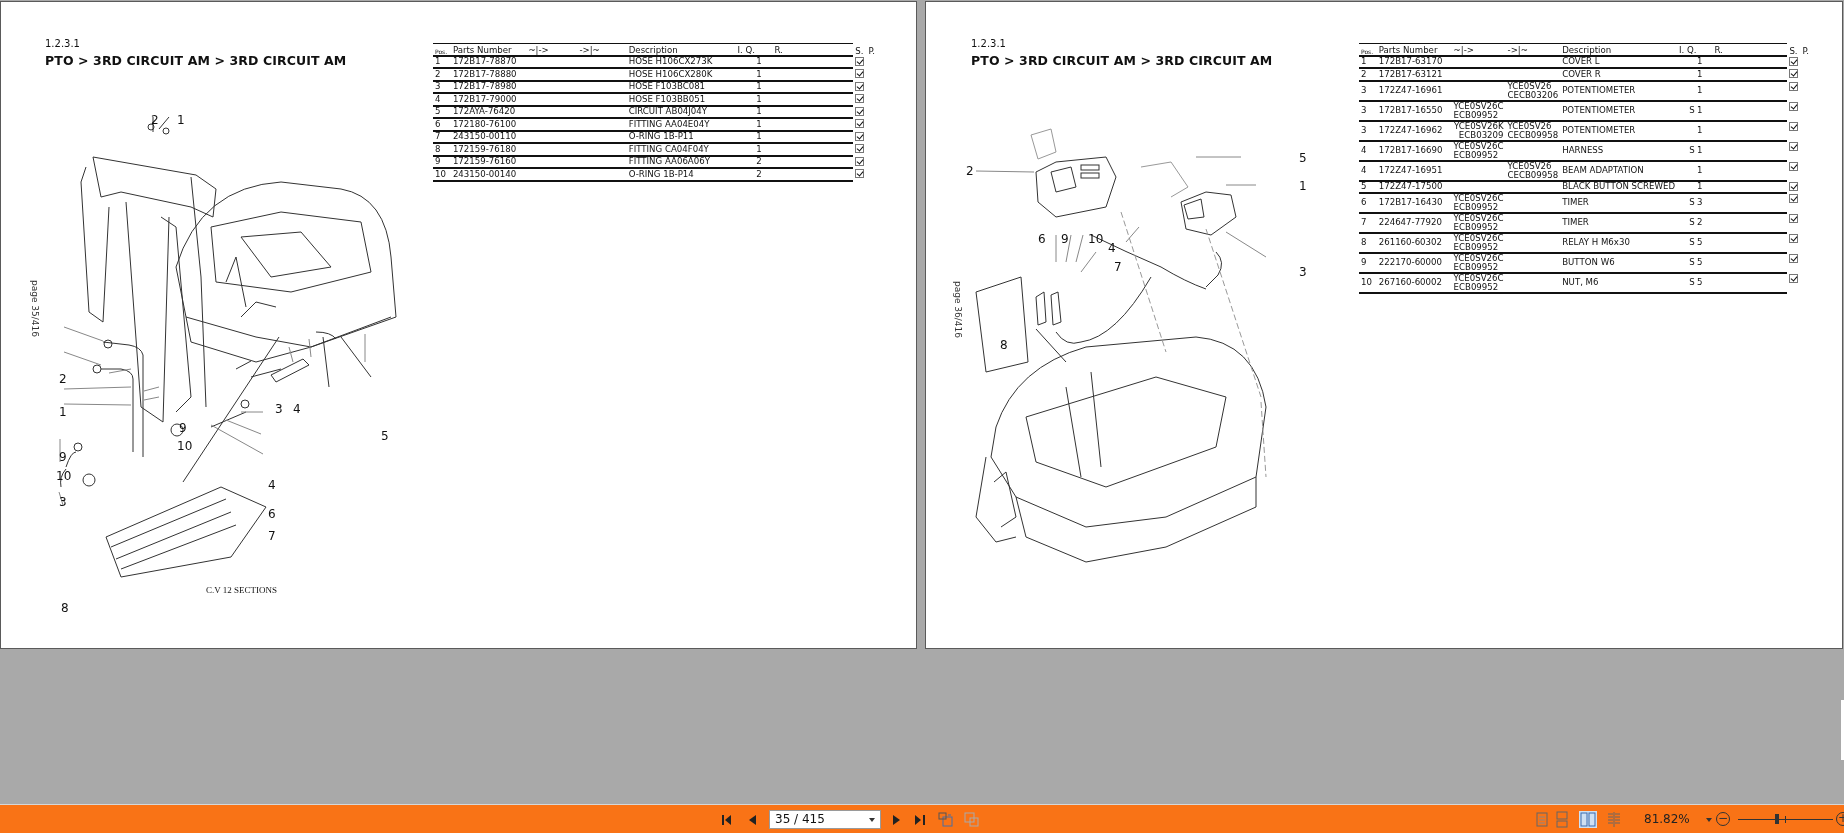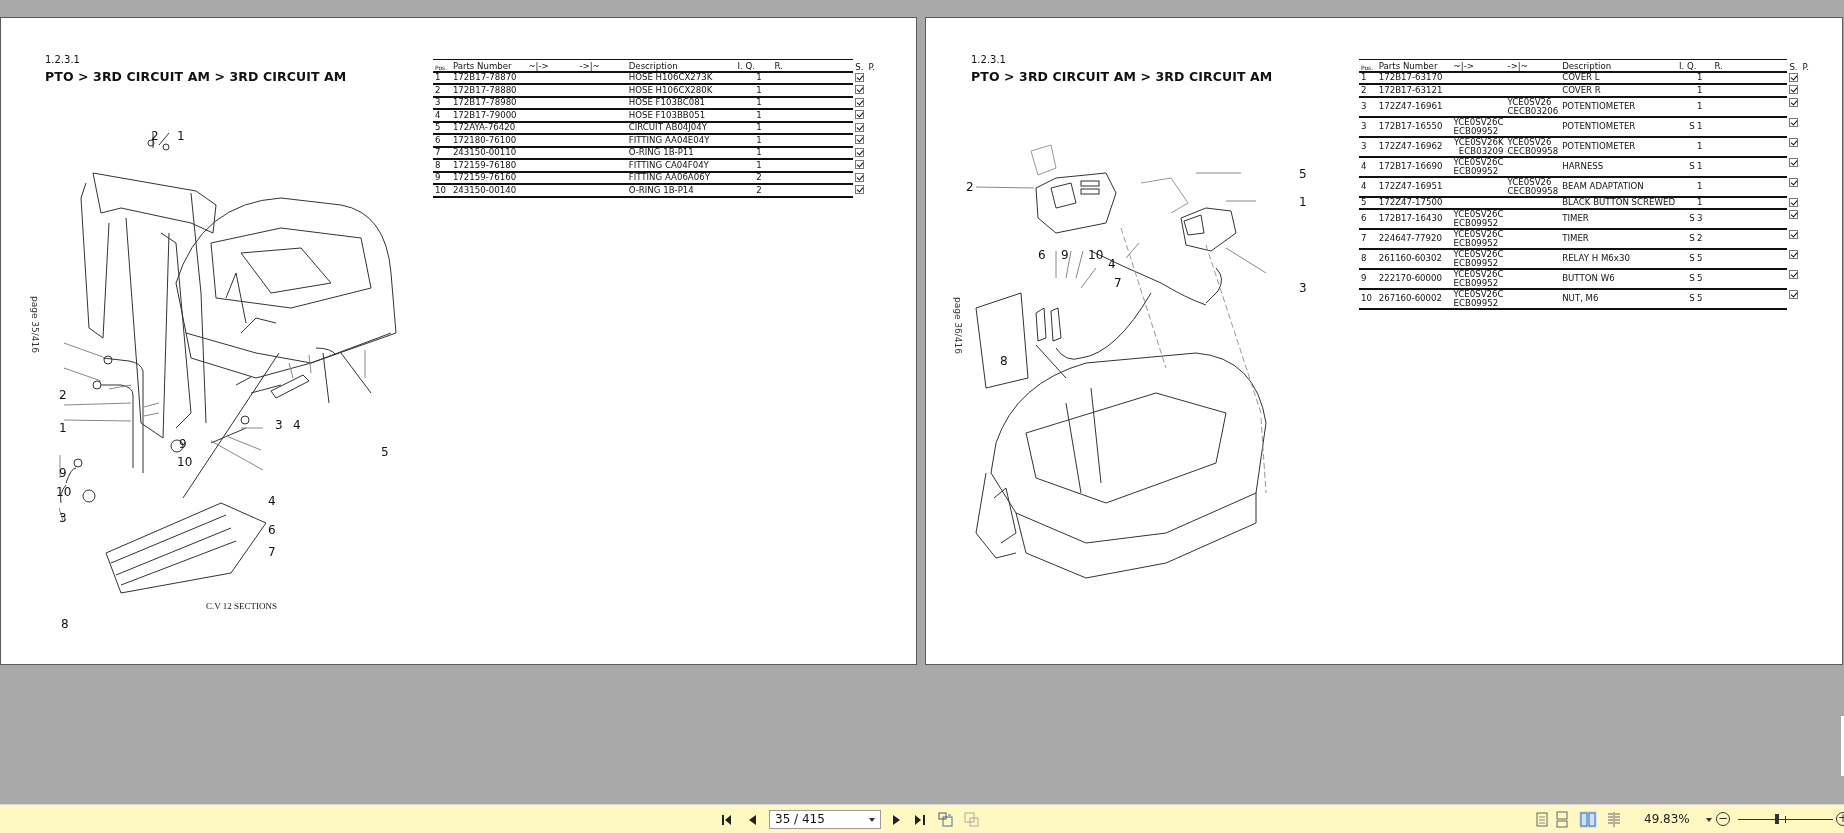--- a/index.html
+++ b/index.html
@@ -1,37 +1,37 @@
 <!DOCTYPE html>
 <html><head>
 <meta charset="utf-8">
 <style>
   * { box-sizing: border-box; margin: 0; padding: 0; }
   html, body { width: 1844px; height: 833px; overflow: hidden; background: #a9a9a9; font-family: "DejaVu Sans", sans-serif; }
-  .viewer { position: absolute; left: 0; top: 16px; width: 1844px; height: 804px; background: #a9a9a9; }
+  .viewer { position: absolute; left: 0; top: 0; width: 1844px; height: 804px; background: #a9a9a9; }
   .page { position: absolute; top: 1px; height: 648px; background: #fff; border: 1px solid #5a5a5a; }
   .page.left { left: 0; width: 917px; }
   .page.right { left: 925px; width: 918px; }
   .sec-num { position: absolute; font-size: 10px; color: #111; font-family: "DejaVu Sans", sans-serif; }
   .sec-title { position: absolute; font-size: 12.5px; font-weight: bold; color: #111; font-family: "DejaVu Sans", sans-serif; letter-spacing: 0.1px; }
   .page-label { position: absolute; font-size: 9px; color: #333; transform: rotate(90deg); transform-origin: left top; white-space: nowrap; }
   table.parts { position: absolute; border-collapse: collapse; font-size: 8.6px; color: #111; font-family: "DejaVu Sans", sans-serif; }
   table.parts th { font-weight: normal; text-align: left; padding: 0 2px; height: 12px; vertical-align: bottom; border-top: 1px solid #111; border-bottom: 2px solid #111; }
   table.parts th.pos { font-size: 6px; }
   table.parts th.sp { border: none; }
   table.parts td { padding: 0 2px; line-height: 9.5px; border-bottom: 2px solid #111; vertical-align: middle; white-space: nowrap; }
   table.parts td.sp { border-bottom: none; vertical-align: top; }
   table.parts td.iq { text-align: center; }
   .chk { display: inline-block; width: 9px; height: 9px; border: 1px solid #777; position: relative; background: #fff; margin-top: 1px; }
   .chk::after { content: ""; position: absolute; left: 2px; top: 0px; width: 3px; height: 5px; border-right: 1.5px solid #111; border-bottom: 1.5px solid #111; transform: rotate(40deg); }
   .diagram { position: absolute; }
   .callout { position: absolute; font-size: 12px; color: #111; font-family: "DejaVu Sans", sans-serif; }
   .cv-label { position: absolute; font-size: 9px; color: #111; font-family: "Liberation Serif", serif; }
   
-  .toolbar { position: absolute; left: 0; top: 804px; width: 1844px; height: 29px; background: #fef9c3; border-top: 1px solid #d6d6d6; }
+  .toolbar { position: absolute; left: 0; top: 804px; width: 1844px; height: 29px; background: #f97316; border-top: 1px solid #d6d6d6; }
   .tb-btn { position: absolute; top: 6px; height: 17px; display: flex; align-items: center; justify-content: center; color: #222; font-size: 12px; }
   .page-select { position: absolute; left: 769px; top: 5px; width: 112px; height: 19px; background: #fff; border: 1px solid #9a9a9a; font-size: 12px; padding: 1px 5px; color: #111; }
   .page-select .caret { position: absolute; right: 5px; top: 7px; width: 0; height: 0; border-left: 3px solid transparent; border-right: 3px solid transparent; border-top: 4px solid #333; }
   .zoom-val { position: absolute; left: 1644px; top: 7px; font-size: 12px; color: #222; }
   .zoom-caret { position: absolute; left: 1706px; top: 13px; border-left: 3px solid transparent; border-right: 3px solid transparent; border-top: 4px solid #333; }
   .zoom-slider { position: absolute; left: 1738px; top: 14px; width: 95px; height: 1px; background: #333; }
   .zoom-thumb { position: absolute; left: 1775px; top: 9px; width: 4px; height: 10px; background: #333; }
   .zoom-tick { position: absolute; left: 1785px; top: 11px; width: 1px; height: 7px; background: #333; }
   .circ-btn { position: absolute; top: 7px; width: 14px; height: 14px; border: 1px solid #333; border-radius: 50%; font-size: 12px; line-height: 11px; text-align: center; color: #333; }
   .view-btn { position: absolute; top: 6px; width: 18px; height: 17px; }
@@ -540,20 +540,20 @@
         <rect x="2" y="2" width="6" height="13" fill="none" stroke="#3b6ab0"></rect>
         <rect x="10" y="2" width="6" height="13" fill="none" stroke="#3b6ab0"></rect>
       </svg>
   </div>
   <div class="view-btn" style="left:1605px;">
     <svg width="18" height="17" viewBox="0 0 18 17">
         <path d="M3 3 H8 M3 6 H8 M3 9 H8 M3 12 H8 M10 3 H15 M10 6 H15 M10 9 H15 M10 12 H15 M9 1 V16" stroke="#666"></path>
       </svg>
   </div>
 
-  <div class="zoom-val">49.83%</div>
+  <div class="zoom-val">81.82%</div>
   <div class="zoom-caret"></div>
   <div class="circ-btn" style="left:1716px;"><span>−</span></div>
   <div class="zoom-slider"></div>
   <div class="zoom-thumb"></div>
   <div class="zoom-tick"></div>
   <div class="circ-btn" style="left:1836px;"><span>+</span></div>
 </div>
 
 </body></html>

